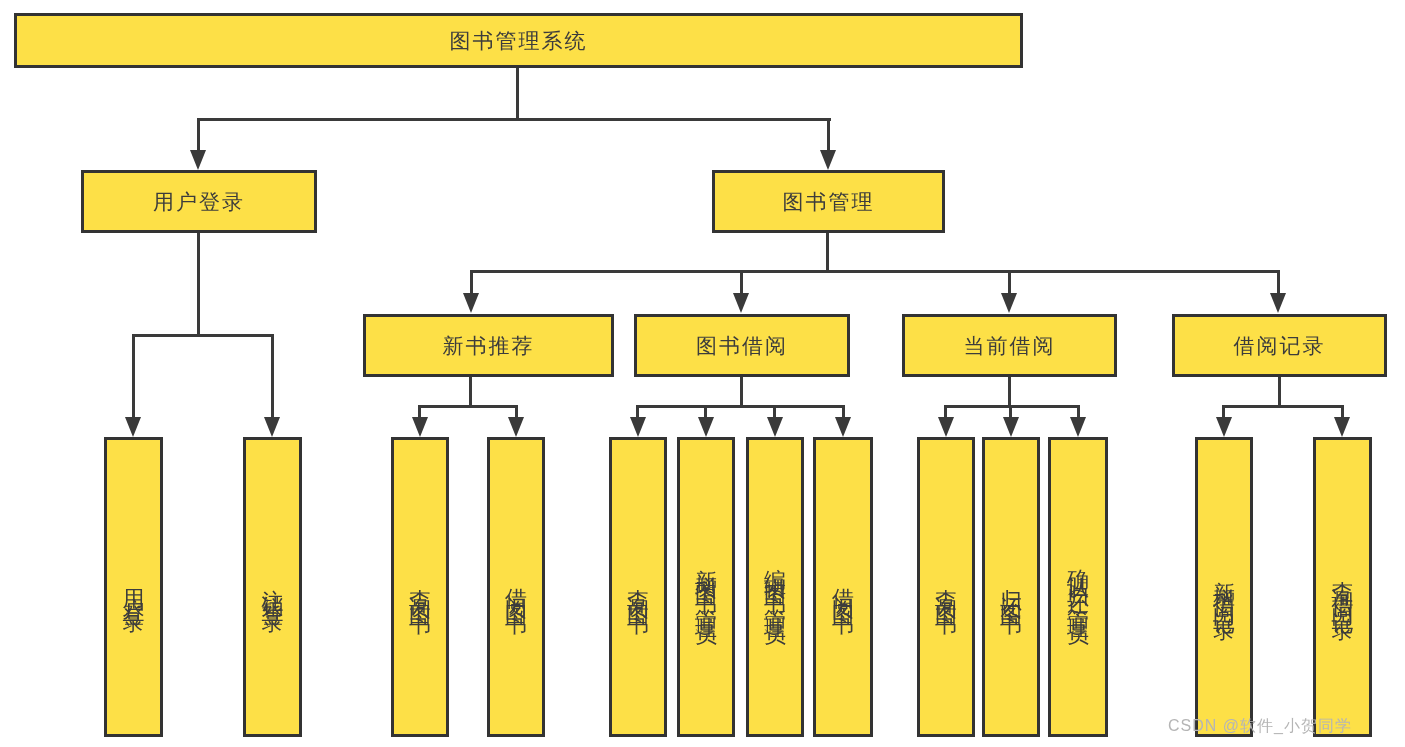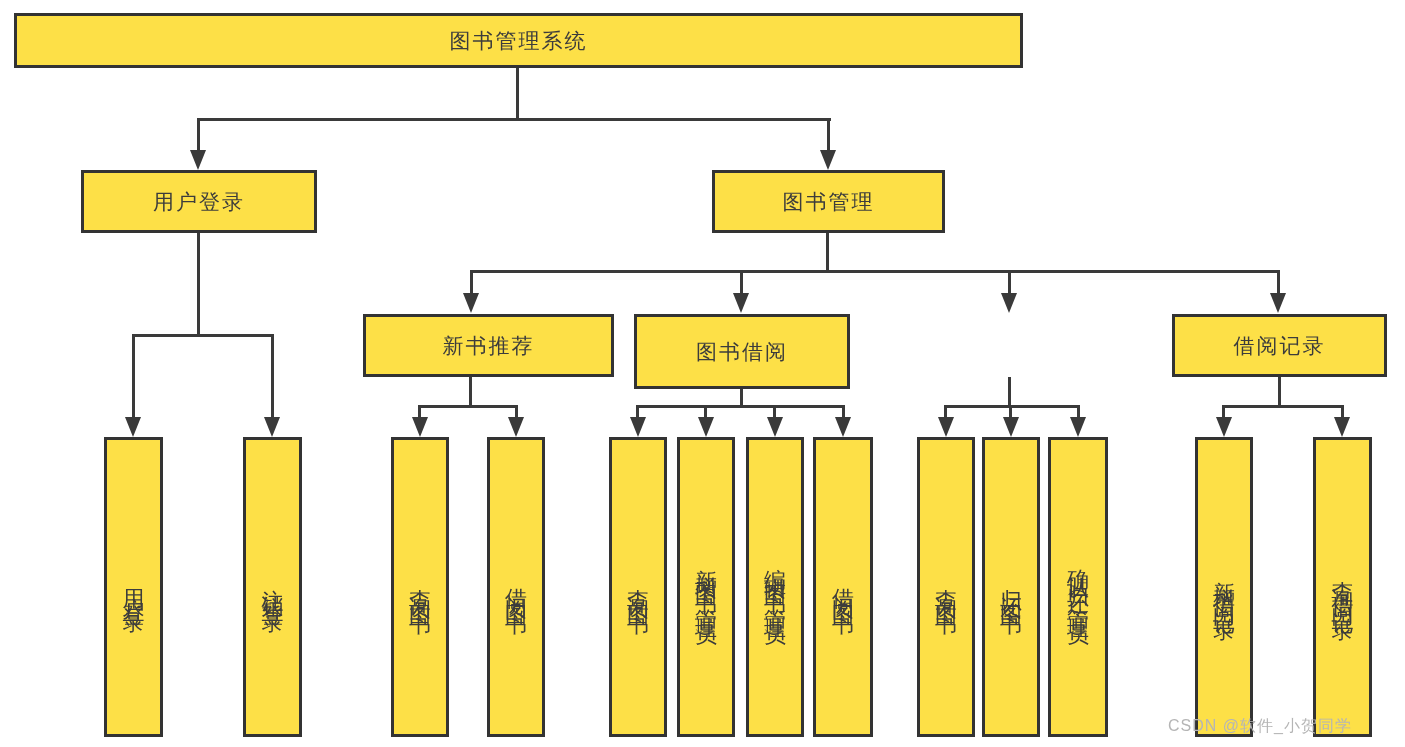--- a/index.html
+++ b/index.html
@@ -127,24 +127,27 @@
   </div>
 
   <div class="node" style="left:712px; top:170px; width:233px; height:63px;">
     <span class="hlabel">图书管理</span>
   </div>
 
   <div class="node" style="left:363px; top:314px; width:251px; height:63px;">
     <span class="hlabel">新书推荐</span>
   </div>
 
-  <div class="node" style="left:634px; top:314px; width:216px; height:75px;">
+  <div class="node" style="left:634px; top:314px; width:216px; height:63px;">
     <span class="hlabel">图书借阅</span>
   </div>
 
+  <div class="node" style="left:902px; top:314px; width:215px; height:63px;">
+    <span class="hlabel">当前借阅</span>
+  </div>
 
   <div class="node" style="left:1172px; top:314px; width:215px; height:63px;">
     <span class="hlabel">借阅记录</span>
   </div>
 
   <div class="node" style="left:104px; top:437px; width:59px; height:300px;">
     <span class="vtext">用户登录</span>
   </div>
   <div class="node" style="left:243px; top:437px; width:59px; height:300px;">
     <span class="vtext">注销登录</span>

